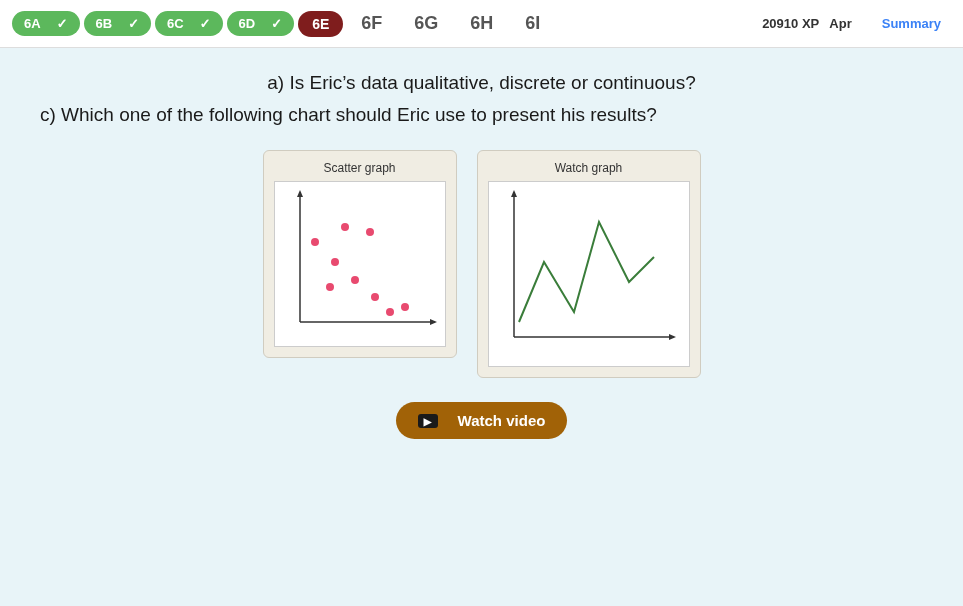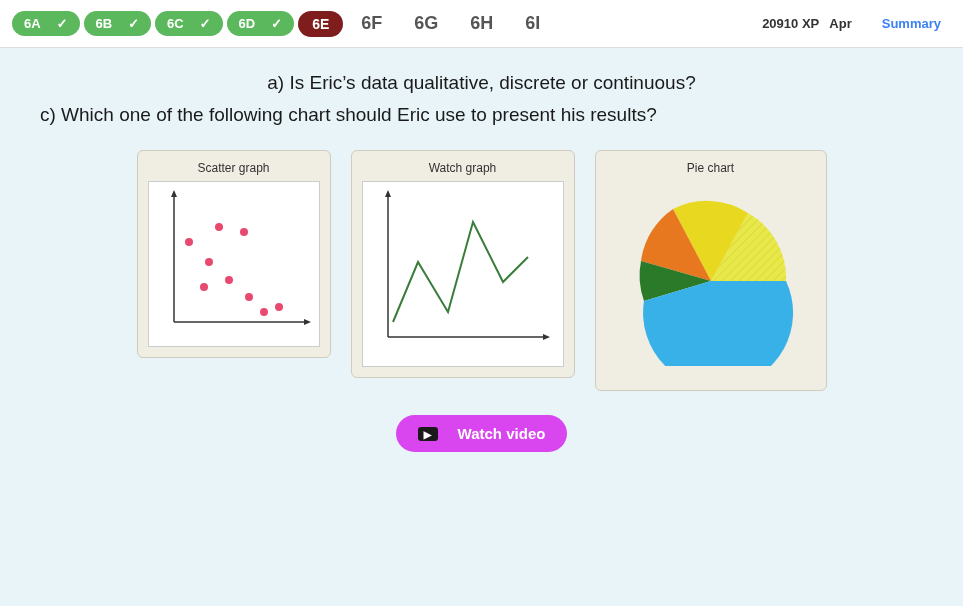--- a/index.html
+++ b/index.html
@@ -119,21 +119,21 @@
       background: #fff;
       border: 1px solid #ccc;
       position: relative;
     }
 
     
     .watch-video-btn {
       display: flex;
       align-items: center;
       gap: 20px;
-      background: #d946ef;
+      background: #a16207;
       color: #fff;
       border: none;
       border-radius: 22px;
       padding: 10px 22px;
       font-size: 15px;
       font-weight: 600;
       cursor: pointer;
       margin: 20px auto 0;
     }
     .play-icon {
@@ -247,45 +247,20 @@
 
           <polygon points="25,8 22,15 28,15" fill="#333"></polygon>
 
           <polygon points="187,155 180,152 180,158" fill="#333"></polygon>
 
           <polyline points="30,140 55,80 85,130 110,40 140,100 165,75" fill="none" stroke="#3a7d3a" stroke-width="2"></polyline>
         </svg>
       </div>
     </div>
 
-    <div class="chart-card">
-      <div class="chart-label">Pie chart</div>
-      <div class="chart-inner" style="background:#f0ede3; border:none; padding:10px;">
-        <svg width="190" height="175" viewBox="0 0 190 175">
-
-          <path d="M95,90 L170,90 A75,75 0 0,0 132,22 Z" fill="#e8e84a"></path>
-
-          <defs>
-            <pattern id="hatch" patternUnits="userSpaceOnUse" width="6" height="6" patternTransform="rotate(45)">
-              <line x1="0" y1="0" x2="0" y2="6" stroke="#c8c820" stroke-width="1.5"></line>
-            </pattern>
-          </defs>
-          <path d="M95,90 L170,90 A75,75 0 0,0 132,22 Z" fill="url(#hatch)" opacity="0.6"></path>
-
-          <path d="M95,90 L132,22 A75,75 0 0,0 57,18 Z" fill="#e8d820"></path>
-
-          <path d="M95,90 L57,18 A75,75 0 0,0 25,70 Z" fill="#e87820"></path>
-
-          <path d="M95,90 L25,70 A75,75 0 0,0 28,110 Z" fill="#2a7a2a"></path>
-
-          <path d="M95,90 L28,110 A75,75 0 1,0 170,90 Z" fill="#38b0e8"></path>
-
-        </svg>
-      </div>
-    </div>
 
   </div>
 
   <div class="bottom-area">
     <button class="watch-video-btn">
       <span class="play-icon"></span>
       <span>Watch video</span>
     </button>
   </div>
 

